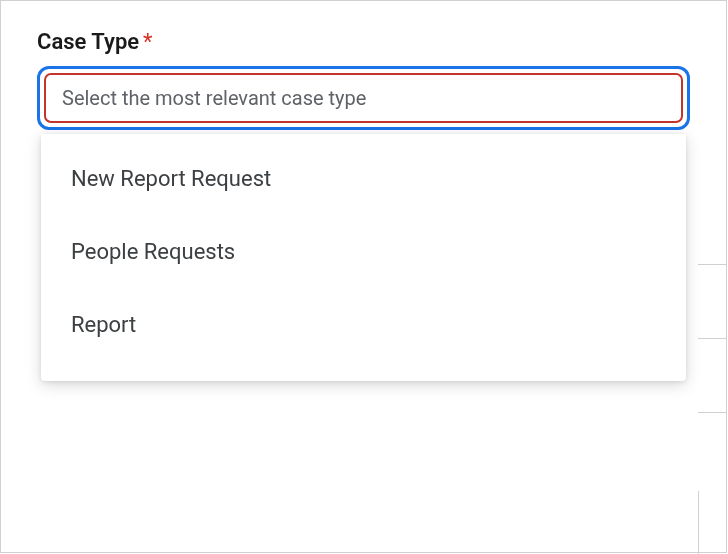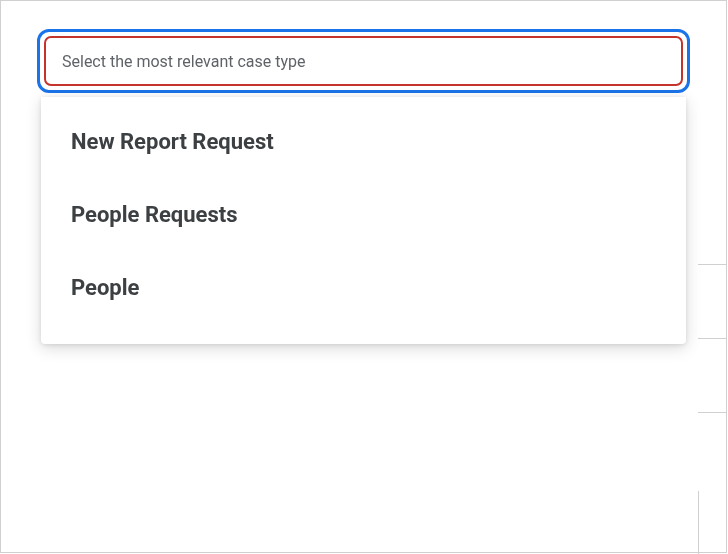--- a/index.html
+++ b/index.html
@@ -65,21 +65,21 @@
       width: 100%;
       height: 100%;
       border: 2px solid #c5342a;
       border-radius: 7px;
       display: flex;
       align-items: center;
       padding: 0 16px;
     }
     
     .select-placeholder {
-      font-size: 16px;
+      font-size: 20px;
       color: #5f6368;
       font-weight: 400;
     }
     
     .dropdown-panel {
       position: absolute;
       top: 68px;
       left: 4px;
       right: 4px;
       background: #ffffff;
@@ -87,21 +87,21 @@
       border-radius: 0 0 4px 4px;
       padding: 8px 0 20px 0;
       z-index: 10;
     }
     
     .dropdown-option {
       padding: 24px 30px;
       font-size: 22px;
       color: #3c4043;
       cursor: pointer;
-      font-weight: 700;
+      font-weight: 400;
     }
     
     .bg-line {
       position: absolute;
       right: 0;
       width: 28px;
       height: 1px;
       background: #d0d0d0;
     }
     
@@ -121,28 +121,31 @@
 </head>
 <body>
 
 <div class="outer-border">
   <div class="bg-line bg-line-1"></div>
   <div class="bg-line bg-line-2"></div>
   <div class="bg-line bg-line-3"></div>
   <div class="bg-vertical"></div>
 
   <div class="content">
+    <div>
+      <span class="field-label">Case Type</span><span class="required-asterisk">*</span>
+    </div>
 
     <div class="select-container">
       <div class="select-input">
         <div class="select-inner">
           <span class="select-placeholder">Select the most relevant case type</span>
         </div>
       </div>
 
       <div class="dropdown-panel">
         <div class="dropdown-option">New Report Request</div>
         <div class="dropdown-option">People Requests</div>
-        <div class="dropdown-option">People</div>
+        <div class="dropdown-option">Report</div>
       </div>
     </div>
   </div>
 </div>
 
 </body></html>

